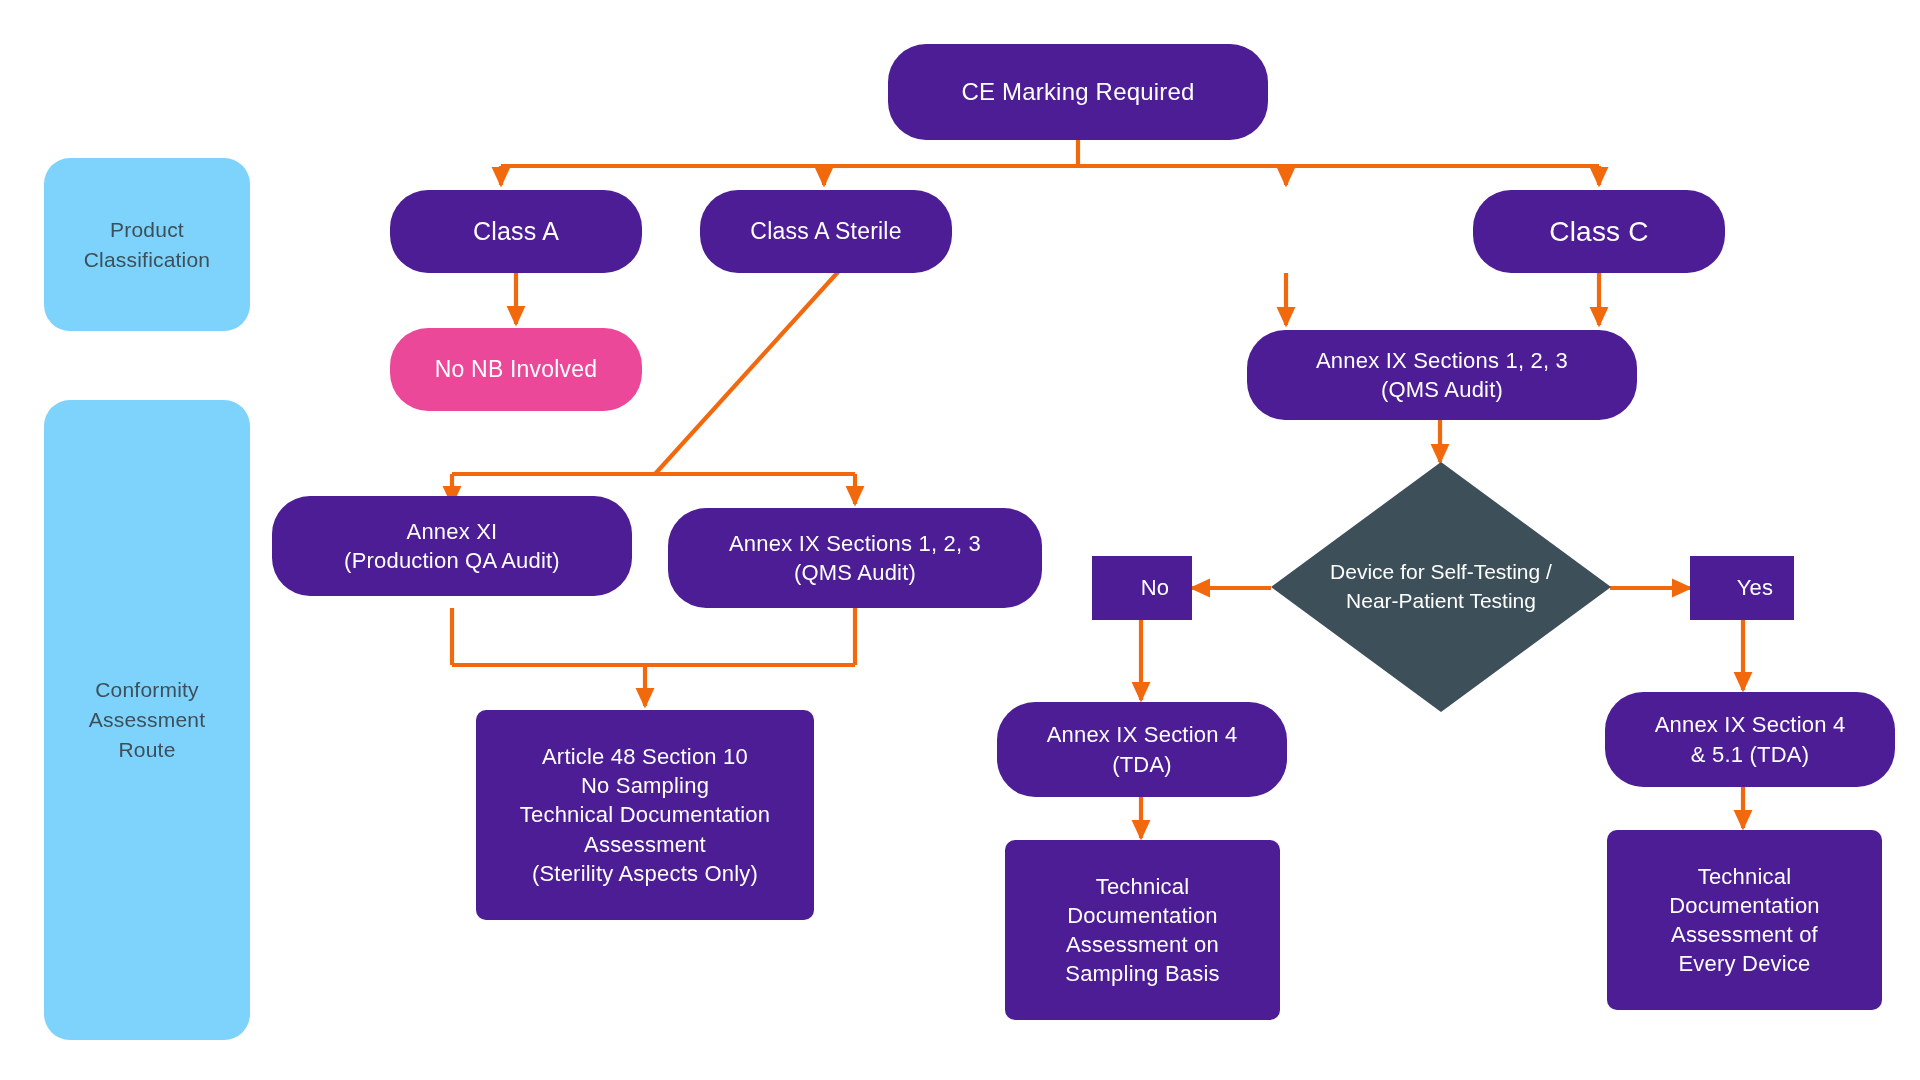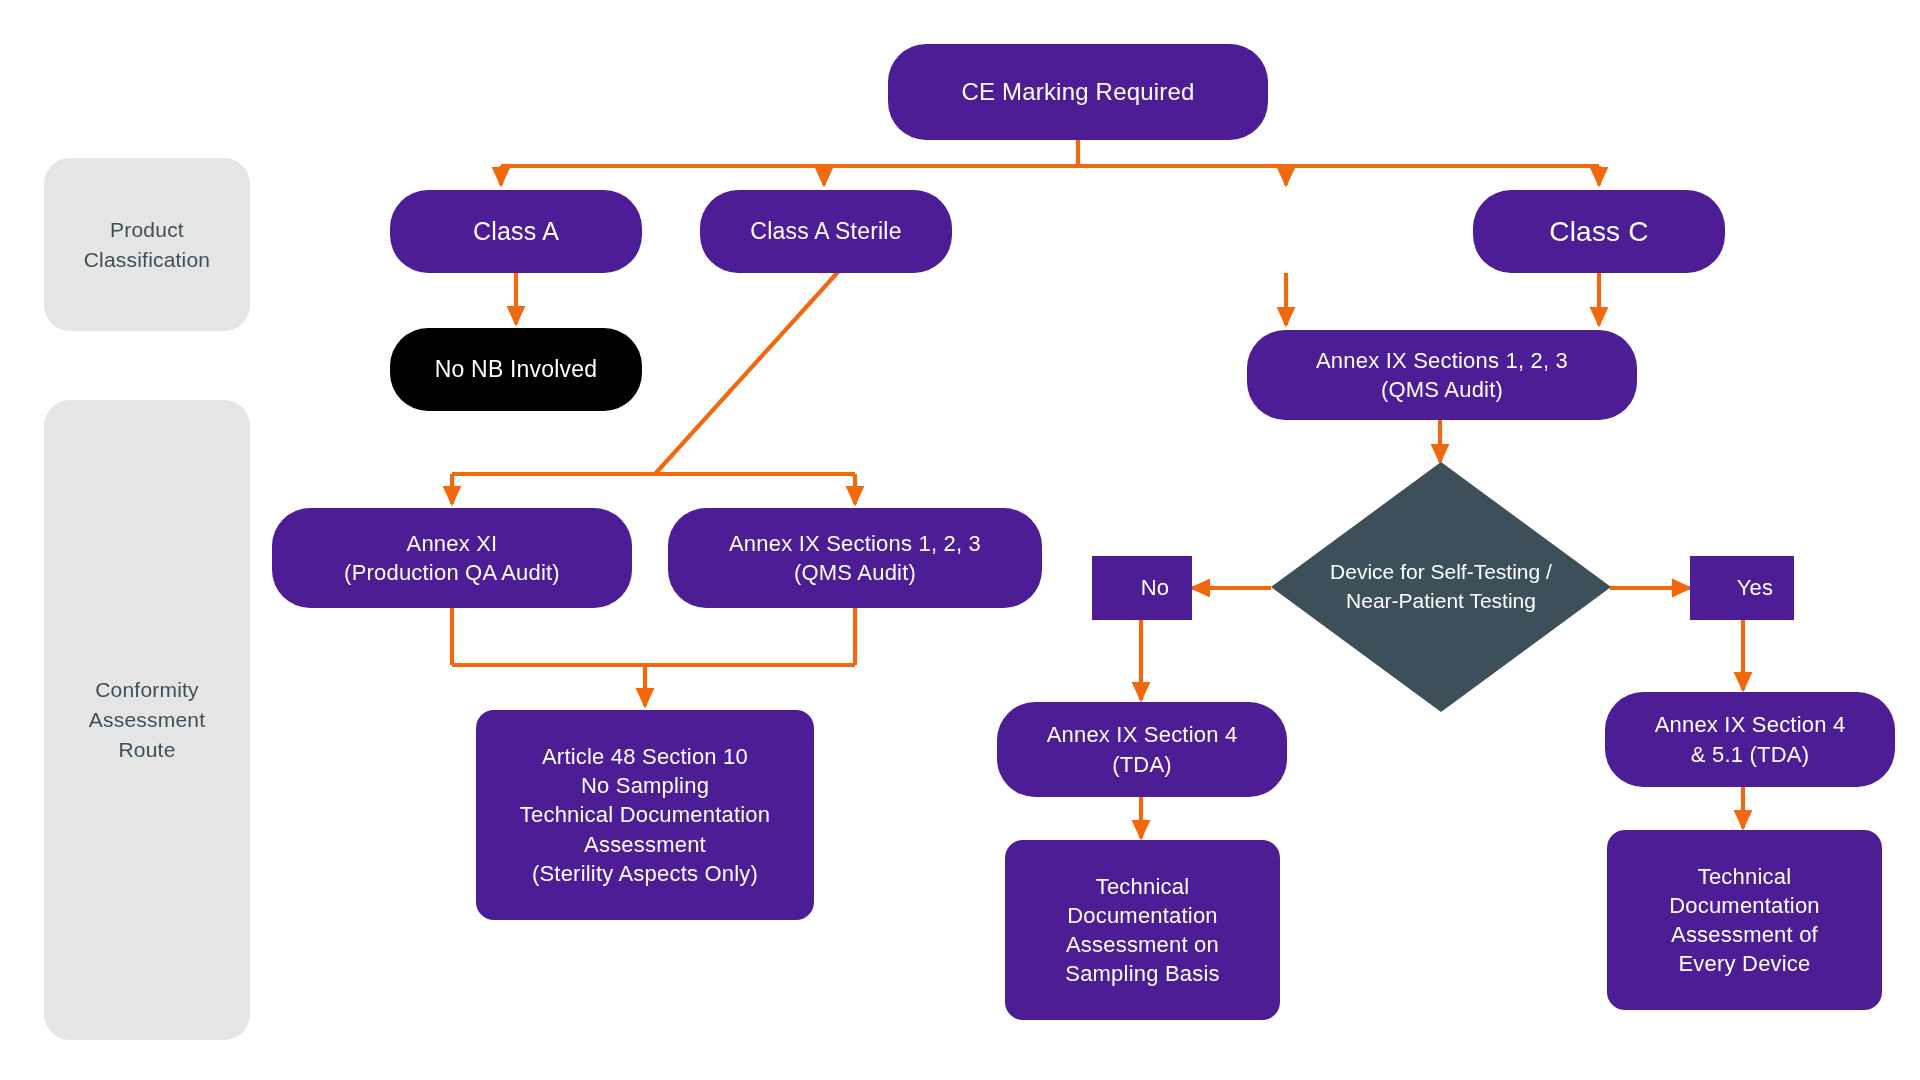--- a/index.html
+++ b/index.html
@@ -21,21 +21,21 @@
     position: absolute;
     left: 0; top: 0;
     width: 1920px;
     height: 1080px;
     pointer-events: none;
   }
 
   
   .lane {
     position: absolute;
-    background: #e5e5e5;
+    background: #7dd3fc;
     border-radius: 26px;
     display: flex;
     align-items: center;
     justify-content: center;
     text-align: center;
     color: #3d4f59;
     font-size: 21px;
     line-height: 1.42;
     letter-spacing: .2px;
   }
@@ -48,23 +48,23 @@
     justify-content: center;
     text-align: center;
     color: #ffffff;
     background: #4c1d95;
     box-sizing: border-box;
     line-height: 1.33;
     letter-spacing: .2px;
     padding: 4px 14px;
   }
   .pill      { border-radius: 38px; }
-  .rounded   { border-radius: 18px; }
+  .rounded   { border-radius: 10px; }
   .sq        { border-radius: 0; padding-left: 40px; }
-  .accentbox { background: #000000; }
+  .accentbox { background: #ec4899; }
 
   .node .txt { white-space: pre-line; display: block; width: 100%; }
 
   
   .diamond-wrap {
     position: absolute;
     display: flex;
     align-items: center;
     justify-content: center;
   }
@@ -165,21 +165,21 @@
 
   <div class="node pill accentbox" style="left:390px; top:328px; width:252px; height:83px; font-size:23px;">
     <span class="txt">No NB Involved</span>
   </div>
 
   <div class="node pill" style="left:1247px; top:330px; width:390px; height:90px; font-size:22px;">
     <span class="txt">Annex IX Sections 1, 2, 3
 (QMS Audit)</span>
   </div>
 
-  <div class="node pill" style="left:272px; top:508px; width:360px; height:100px; font-size:22px;">
+  <div class="node pill" style="left:272px; top:496px; width:360px; height:100px; font-size:22px;">
     <span class="txt">Annex XI
 (Production QA Audit)</span>
   </div>
 
   <div class="node pill" style="left:668px; top:508px; width:374px; height:100px; font-size:22px;">
     <span class="txt">Annex IX Sections 1, 2, 3
 (QMS Audit)</span>
   </div>
 
   <div class="node rounded" style="left:476px; top:710px; width:338px; height:210px; font-size:22px;">

